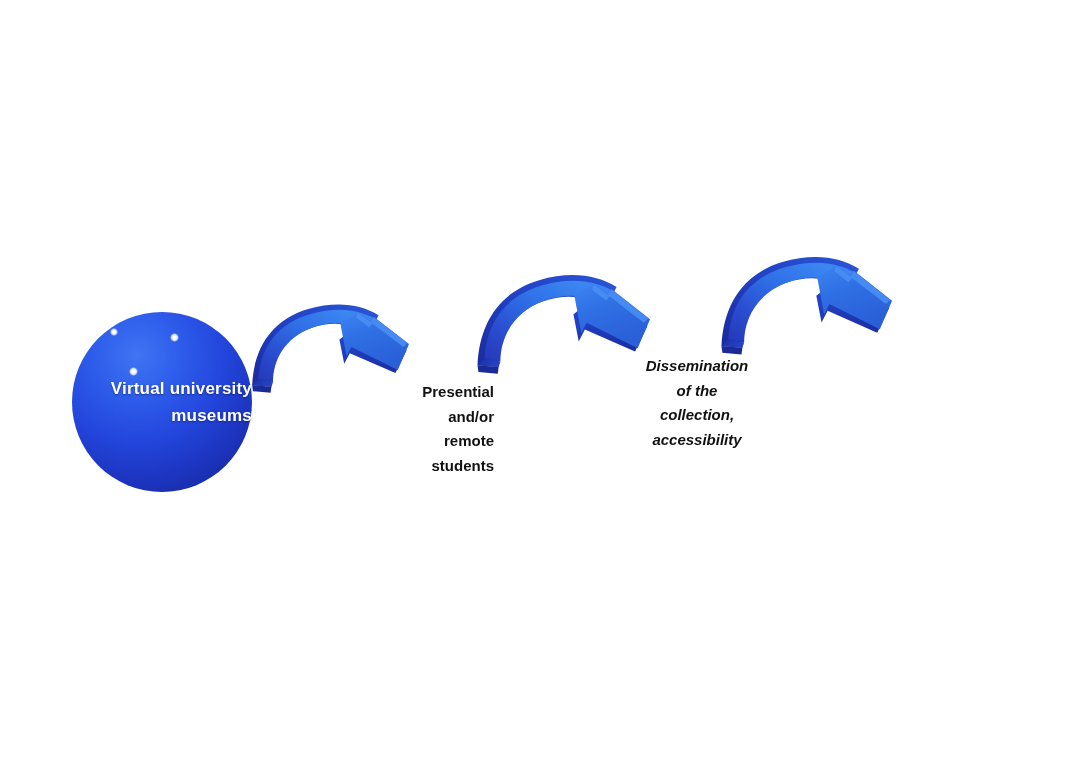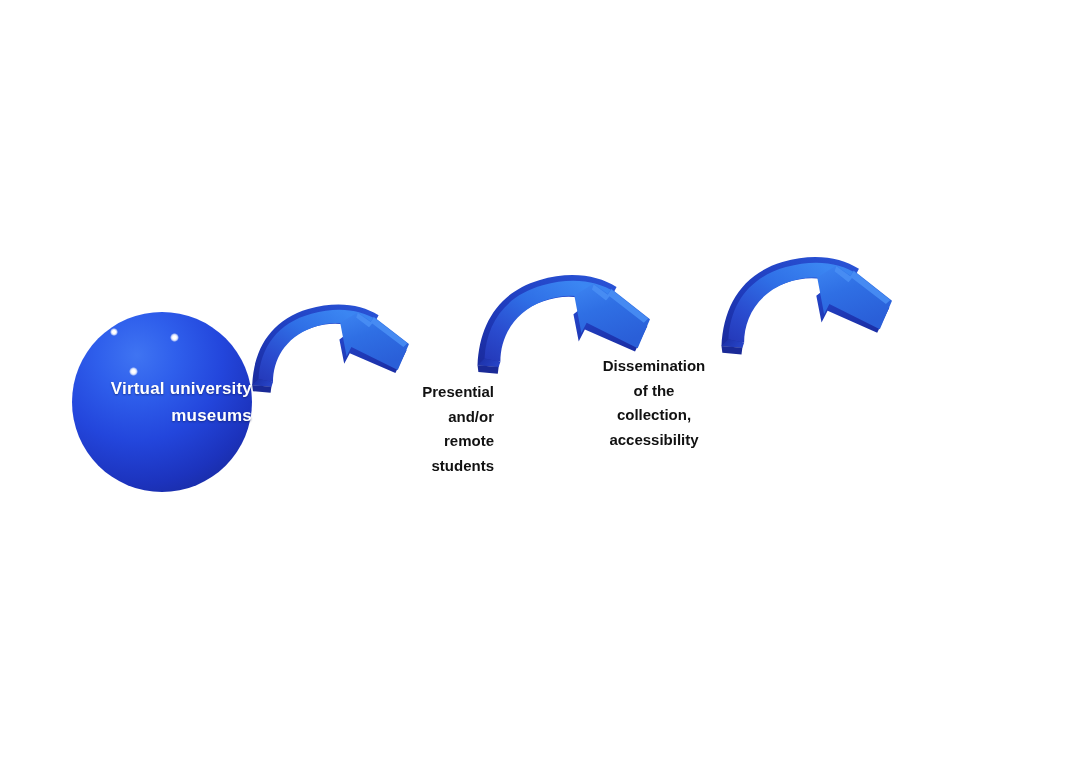--- a/index.html
+++ b/index.html
@@ -182,19 +182,19 @@
     <div class="sphere-label">Virtual
 university
 museums</div>
   </div>
 
   <div class="step-label" style="left:382px; top:380px; width:112px;text-align:right;">Presential
 and/or
 remote
 students</div>
 
-  <div class="step-label" style="left:589px; top:354px; width:130px;">Dissemination
+  <div class="step-label" style="left:632px; top:354px; width:130px;font-style:italic;">Dissemination
 of the
 collection,
 accessibility</div>
 
 
 </div>
 
 </body></html>

